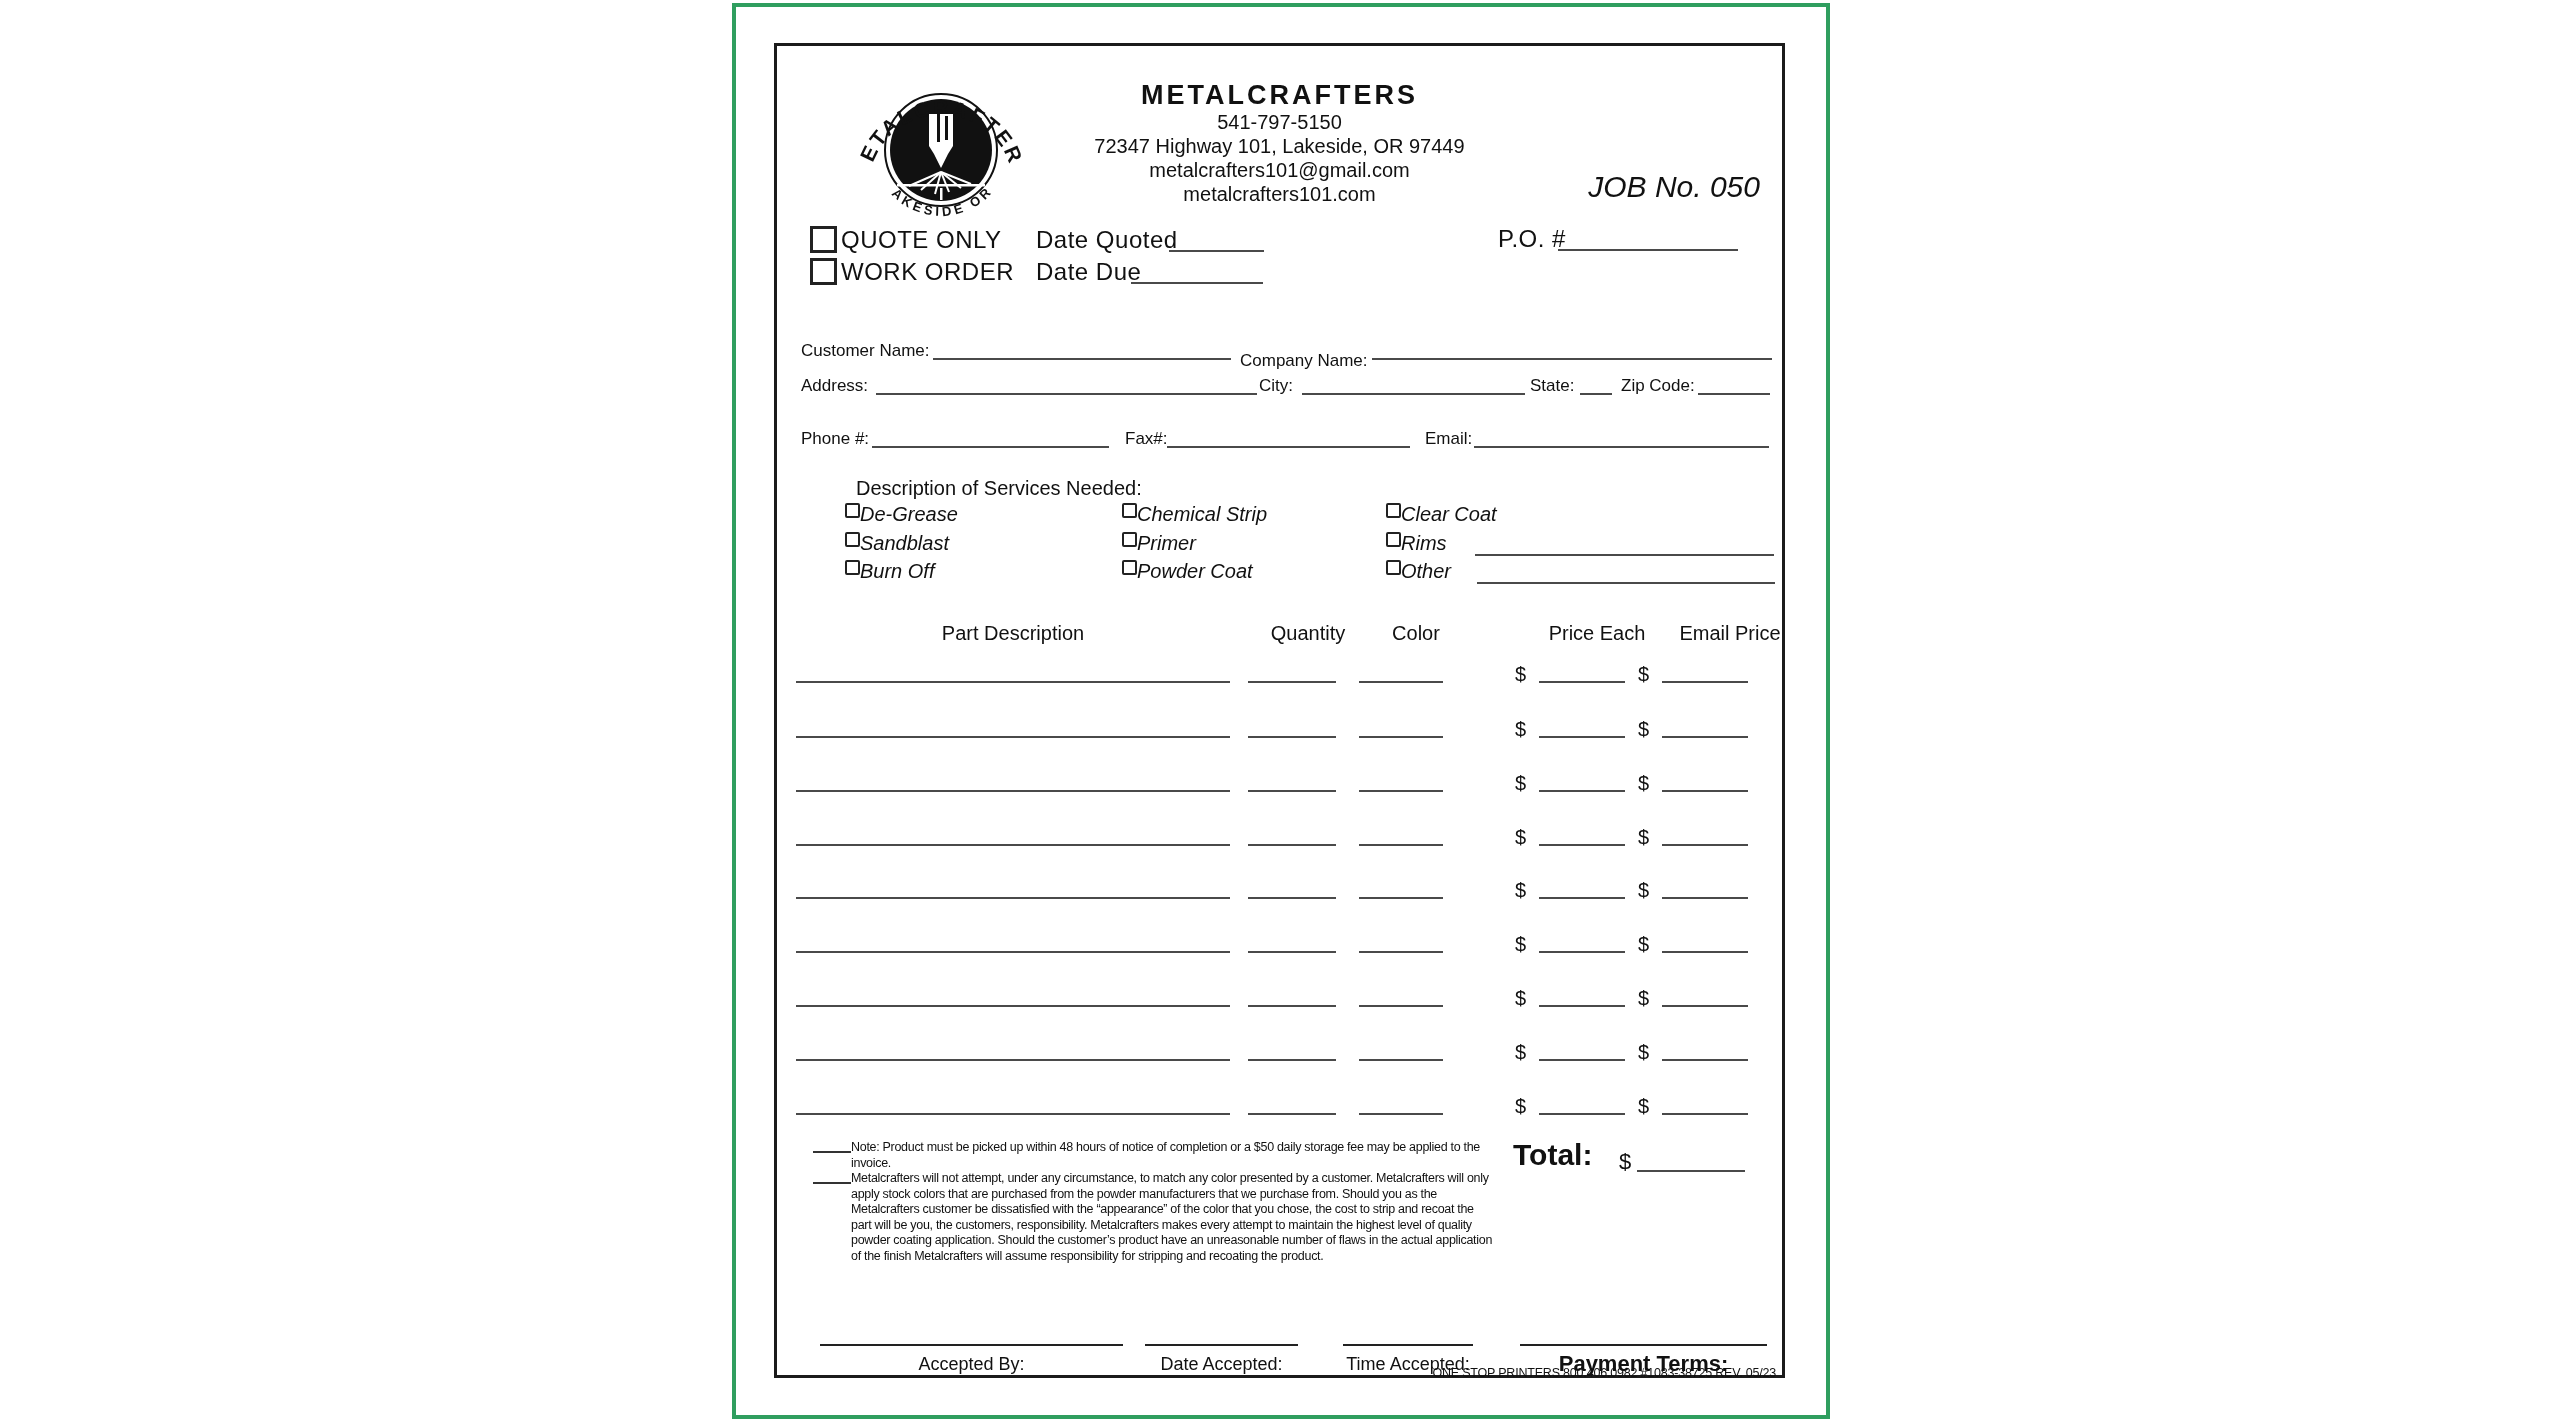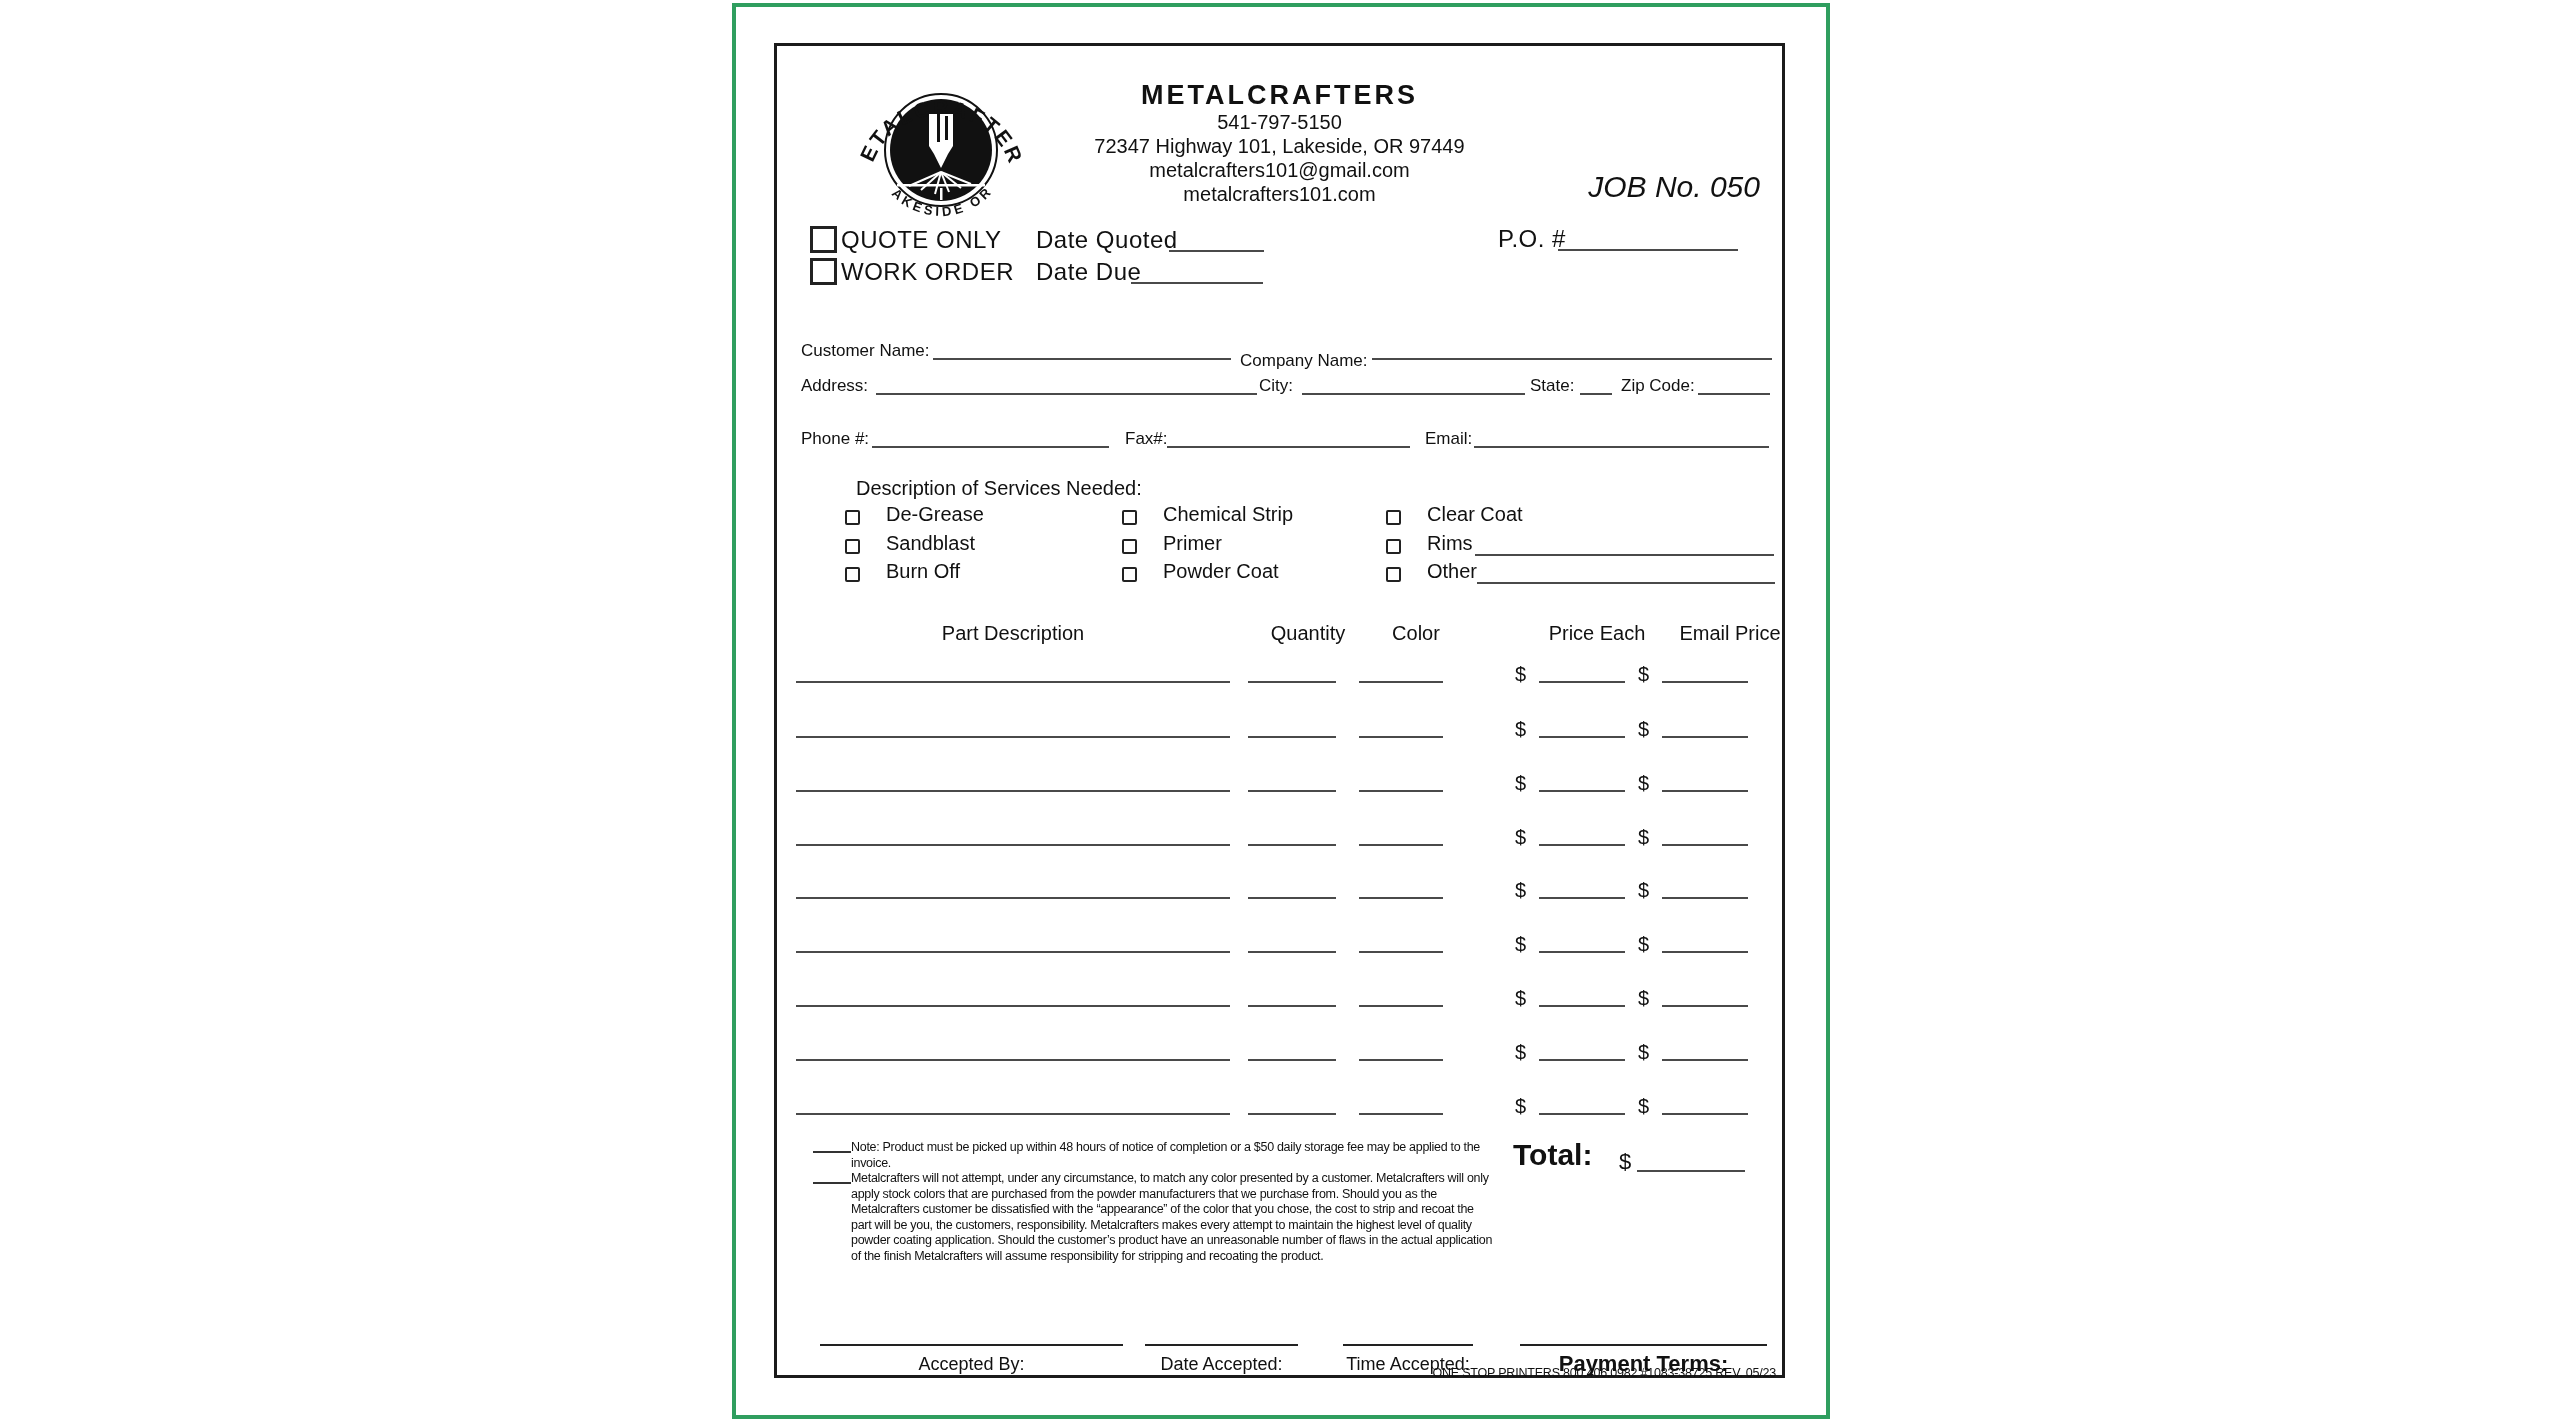--- a/index.html
+++ b/index.html
@@ -24,21 +24,21 @@
 
   
   .cb-lg { position:absolute; width:27px; height:27px; border:3px solid #222; background:#fff; }
   .ot-label { position:absolute; font-size:24px; line-height:24px; letter-spacing:0.5px; }
 
   
   .f-label { position:absolute; font-size:17px; line-height:18px; }
 
   
   .svc-title { position:absolute; left:31px; top:431px; font-size:20px;margin-left:48px; }
-  .svc-opt { position:absolute; display:flex; align-items:flex-end; gap:26px; height:22px; }
+  .svc-opt { position:absolute; display:flex; align-items:flex-start; gap:0; height:22px;font-style:italic; }
   .cb-sm { width:15px; height:15px; border:2.5px solid #222; border-radius:2px; flex:0 0 auto; background:#fff; }
   .svc-lb { font-size:20px; line-height:22px; white-space:nowrap; }
 
   
   .th { position:absolute; top:576px; font-size:20px; text-align:center; }
   .item-row { position:absolute; left:0; width:100%; height:26px; }
   .il { position:absolute; bottom:0; height:0; border-bottom:2px solid #4a4a4a; }
   .cur { position:absolute; bottom:-3px; font-size:20px; }
 
   

